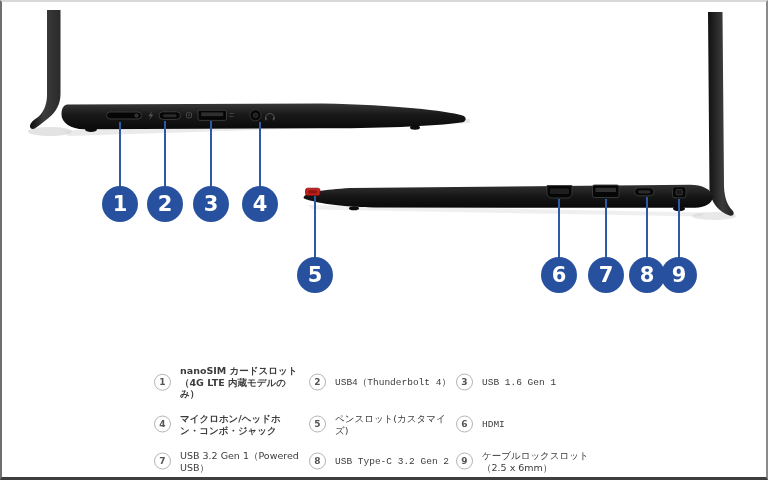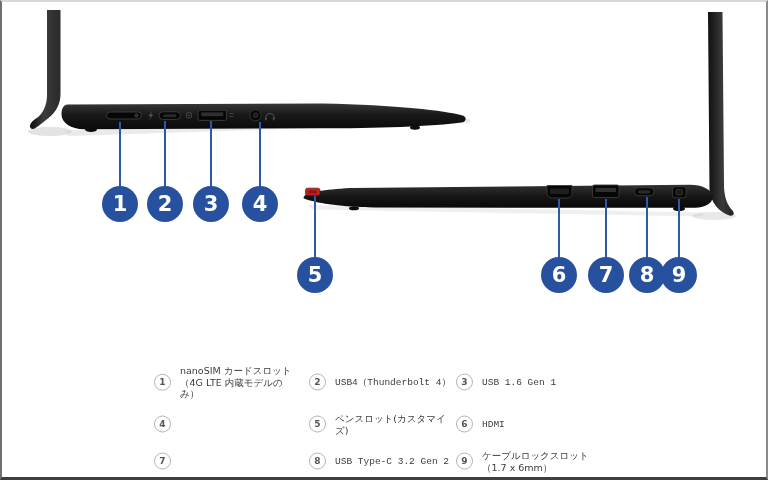--- a/index.html
+++ b/index.html
@@ -31,21 +31,21 @@
   }
   .legend-num{
     flex:0 0 auto;width:15px;height:15px;border-radius:50%;
     border:1px solid #b5b5b5;background:#ffffff;color:#555555;
     display:flex;align-items:center;justify-content:center;
     font-size:9px;font-weight:bold;line-height:1;
   }
   .legend-label{
     color:#3c3c3c;font-size:9.5px;line-height:11.5px;
   }
-  .w118{width:118px;} .w124{width:124px;} .w130{width:130px;}
+  .w118{width:118px;font-weight:bold;} .w124{width:124px;} .w130{width:130px;}
   .nowrap{white-space:nowrap;font-family:Liberation Mono, monospace;}
 </style>
 </head>
 <body>
 
 <div class="page">
 
   <svg class="diagram" viewBox="0 0 768 480">
     <defs>
       <linearGradient id="gScreen1" x1="0" y1="0" x2="1" y2="0">
@@ -184,35 +184,37 @@
     <div class="legend-item" style="left:307px;top:380px;">
       <span class="legend-num">2</span>
       <span class="legend-label nowrap">USB4（Thunderbolt 4）</span>
     </div>
     <div class="legend-item" style="left:454px;top:380px;">
       <span class="legend-num">3</span>
       <span class="legend-label nowrap">USB 1.6 Gen 1</span>
     </div>
     <div class="legend-item" style="left:152px;top:422px;">
       <span class="legend-num">4</span>
+      <span class="legend-label w118">マイクロホン/ヘッドホン・コンボ・ジャック</span>
     </div>
     <div class="legend-item" style="left:307px;top:422px;">
       <span class="legend-num">5</span>
       <span class="legend-label w124">ペンスロット(カスタマイズ)</span>
     </div>
     <div class="legend-item" style="left:454px;top:422px;">
       <span class="legend-num">6</span>
       <span class="legend-label nowrap">HDMI</span>
     </div>
     <div class="legend-item" style="left:152px;top:459px;">
       <span class="legend-num">7</span>
+      <span class="legend-label w124">USB 3.2 Gen 1（Powered USB）</span>
     </div>
     <div class="legend-item" style="left:307px;top:459px;">
       <span class="legend-num">8</span>
       <span class="legend-label nowrap">USB Type-C 3.2 Gen 2</span>
     </div>
     <div class="legend-item" style="left:454px;top:459px;">
       <span class="legend-num">9</span>
-      <span class="legend-label w130">ケーブルロックスロット（1.7 x 6mm）</span>
+      <span class="legend-label w130">ケーブルロックスロット（2.5 x 6mm）</span>
     </div>
   </div>
 
 </div>
 
 </body></html>

